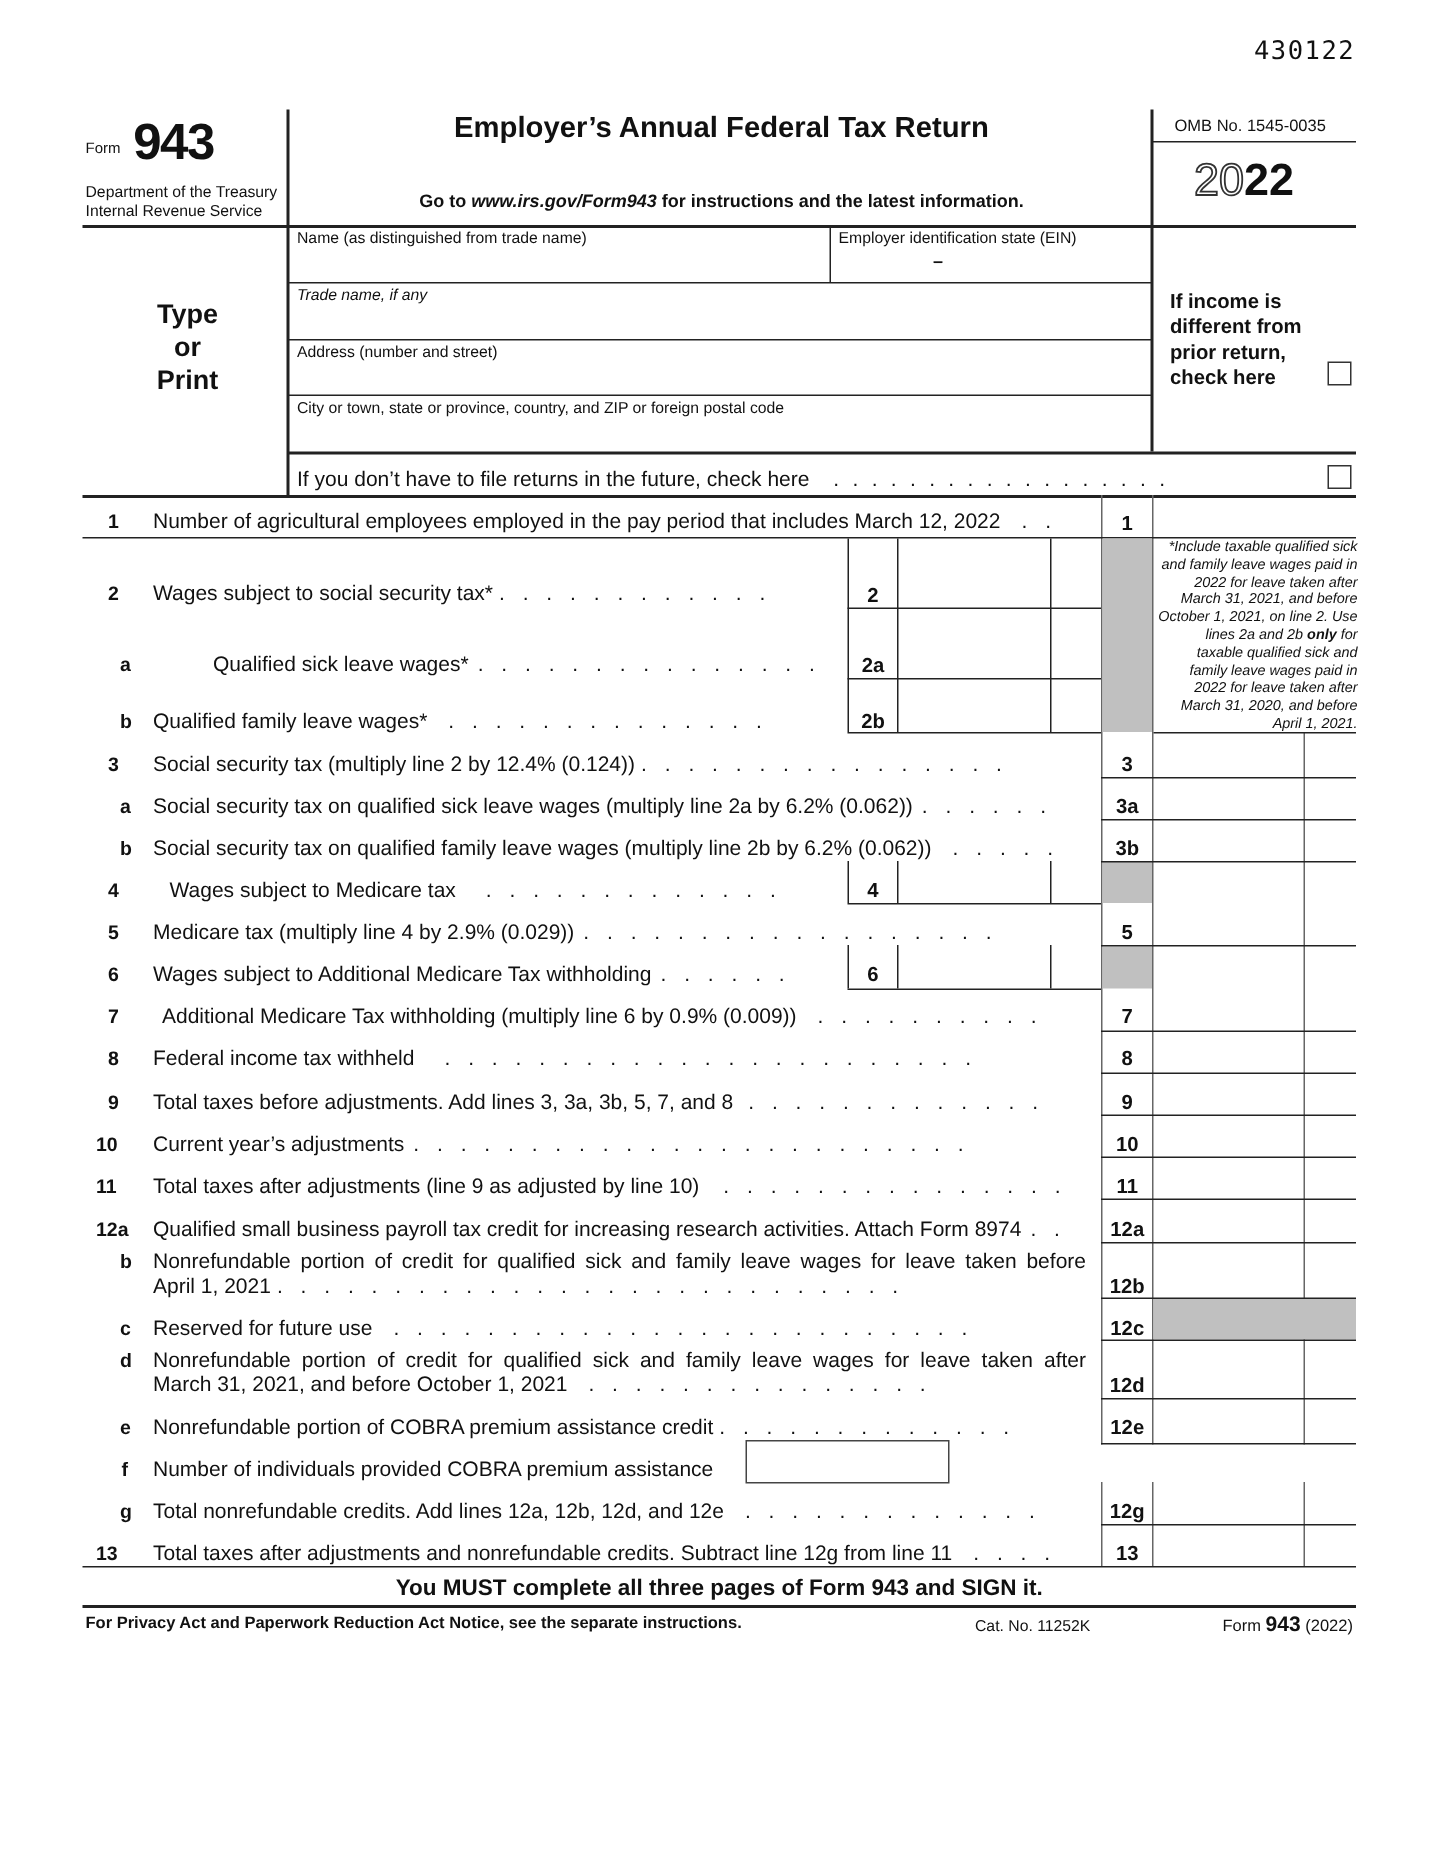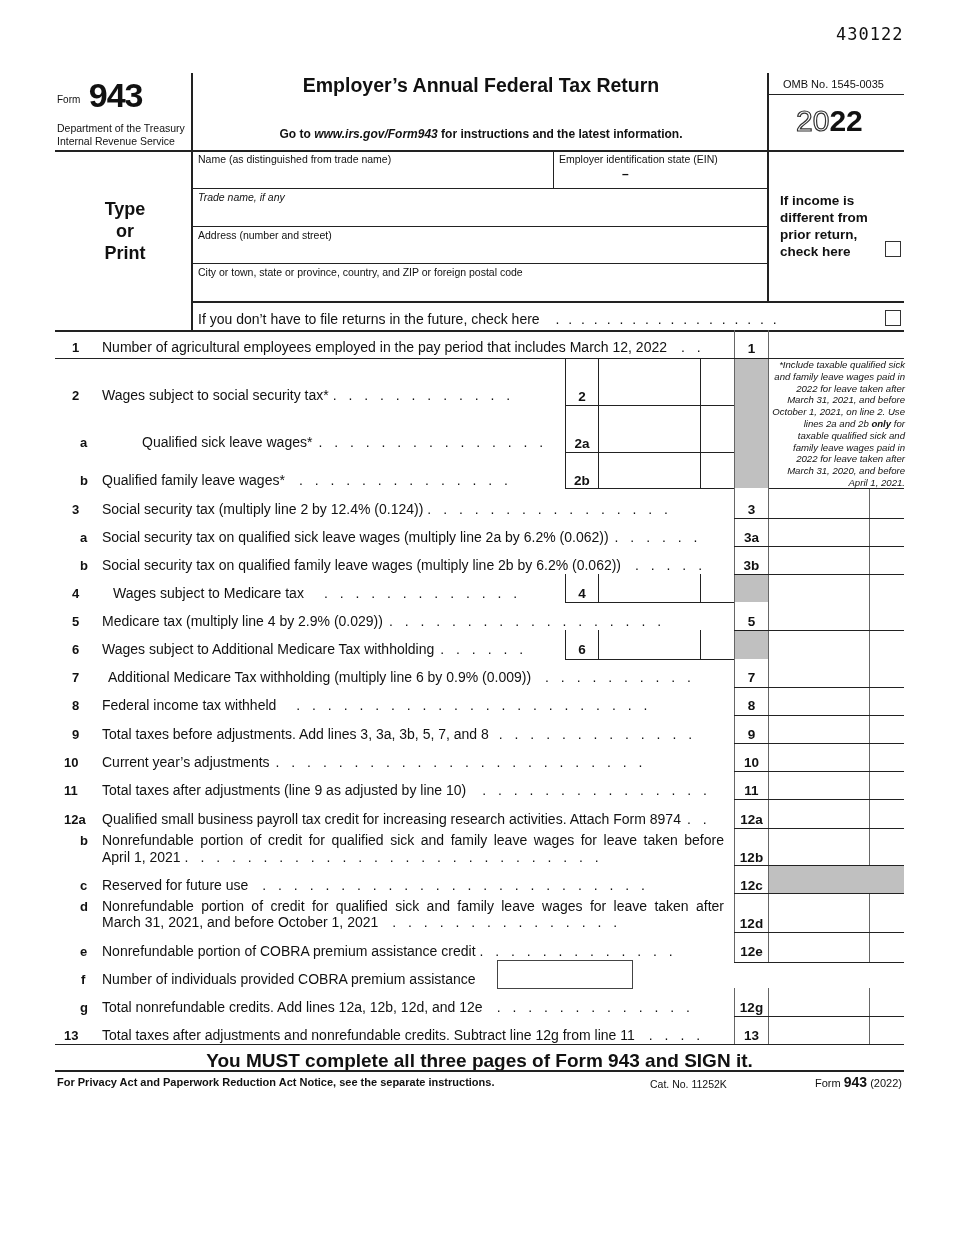--- a/index.html
+++ b/index.html
@@ -260,21 +260,21 @@
 <div class="num" style="left:80px; top:1000px;">g</div>
 <div class="lbl" style="left:102px; top:999px;"><span>Total nonrefundable credits. Add lines 12a, 12b, 12d, and 12e</span><span style="margin-left:14px; word-spacing:8px;">. . . . . . . . . . . . .</span></div>
 <div class="box-num" style="left:735px; top:1000px; width:33px;">12g</div>
 
 <div class="num" style="left:64px; top:1028px;">13</div>
 <div class="lbl" style="left:102px; top:1027px;"><span>Total taxes after adjustments and nonrefundable credits. Subtract line 12g from line 11</span><span style="margin-left:14px; word-spacing:8px;">. . . .</span></div>
 <div class="box-num" style="left:735px; top:1028px; width:33px;">13</div>
 
 <div class="hl" style="left:55px; top:1044px; width:849px;"></div>
 
-<div class="abs" style="left:55px; top:1050px; width:849px; text-align:center; font-weight:bold; font-size:19px;">You MUST complete all three pages of Form 943 and SIGN it.</div>
+<div class="abs" style="left:55px; top:1050px; width:849px; text-align:center; font-weight:bold; font-size:15px;">You MUST complete all three pages of Form 943 and SIGN it.</div>
 <div class="hl thick" style="left:55px; top:1070px; width:849px;"></div>
 <div class="abs" style="left:57px; top:1076px; font-weight:bold; font-size:11px;">For Privacy Act and Paperwork Reduction Act Notice, see the separate instructions.</div>
 <div class="abs" style="left:650px; top:1078px; font-size:10.5px;">Cat. No. 11252K</div>
 <div class="abs" style="left:815px; top:1074px; font-size:11px;">
   <span>Form</span>
   <b style="font-size:14px;">943</b>
   <span>(2022)</span>
 </div>
 
 </body></html>

